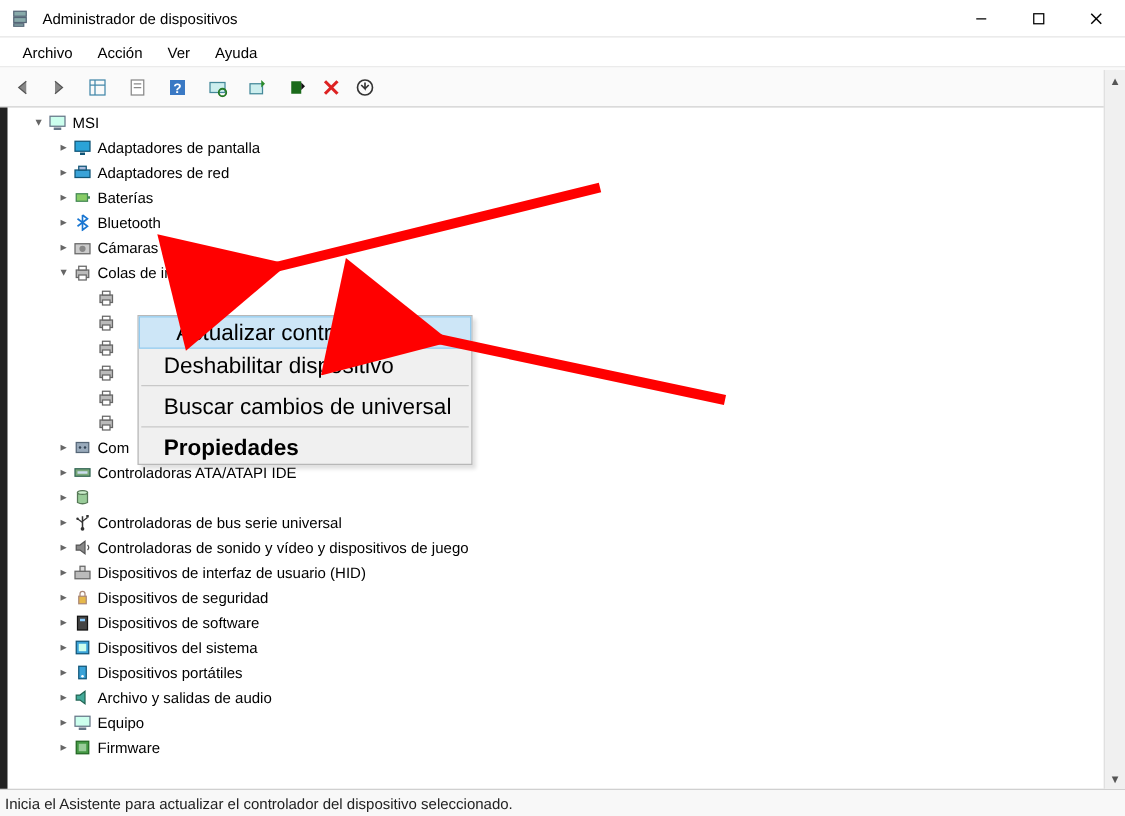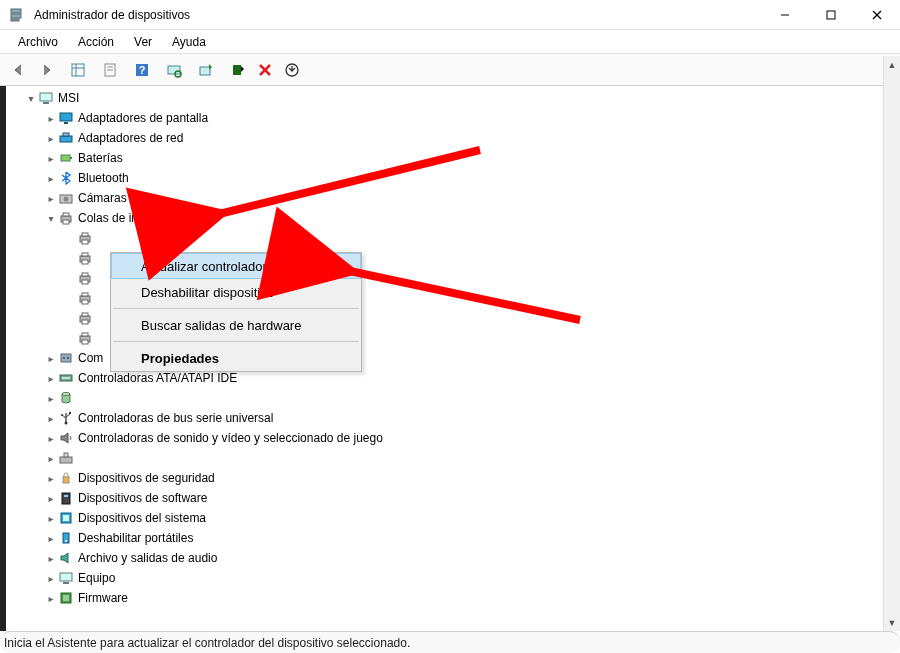--- a/index.html
+++ b/index.html
@@ -20,23 +20,23 @@
   .tree { flex: 1; overflow: auto; padding-top: 2px; position: relative; }
   .row { display: flex; align-items: center; height: 20px; white-space: nowrap; }
   .exp { width: 14px; display: flex; align-items: center; justify-content: center; color: #666; font-size: 10px; }
   .icon { width: 16px; height: 16px; display: flex; align-items: center; justify-content: center; margin-right: 4px; }
   .lbl {}
   .indent1 { padding-left: 18px; }
   .indent2 { padding-left: 38px; }
   .indent3 { padding-left: 58px; }
   .scroll-v { position: absolute; top: 56px; right: 0; bottom: 22px; width: 17px; background: #f0f0f0; border-left: 1px solid #e0e0e0; }
   .scroll-arrow { height: 17px; display: flex; align-items: center; justify-content: center; font-size: 9px; color: #555; }
-  .statusbar { height: 22px; border-top: 1px solid #d0d0d0; display: flex; align-items: center; padding-left: 4px; font-size: 12px; color: #222; background: #f8f8f8; border-radius: 10px; }
-  .ctxmenu { position: absolute; background: #f0f0f0; border: 1px solid #b8b8b8; box-shadow: 3px 3px 3px rgba(0,0,0,.12); font-size: 13px; }
-  .ctxitem { height: 26px; display: flex; align-items: center; padding: 0 16px 0 30px; min-width: 250px; }
+  .statusbar { height: 22px; border-top: 1px solid #d0d0d0; display: flex; align-items: center; padding-left: 4px; font-size: 12px; color: #222; background: #f8f8f8; }
+  .ctxmenu { position: absolute; background: #f0f0f0; border: 1px solid #b8b8b8; box-shadow: 3px 3px 3px rgba(0,0,0,.12); font-size: 18px; }
+  .ctxitem { height: 26px; display: flex; align-items: center; padding: 0 16px 0 20px; min-width: 250px; }
   .ctxitem.hover { background: #cde6f7; border: 1px solid #94cbee; padding: 0 15px 0 29px; }
   .ctxsep { height: 1px; background: #c8c8c8; margin: 3px 2px; }
   .ctxitem.bold { font-weight: bold; }
   .arrow-overlay { position: absolute; pointer-events: none; }
   .printer-row-icon { width:16px; height:16px; display:flex; align-items:center; margin-right:4px; }
 </style>
 </head>
 <body>
 
 <div class="window">
@@ -335,30 +335,31 @@
             <span class="lbl">Controladoras de bus serie universal</span>
           </div>
           <div class="row indent2">
             <span class="exp">▸</span>
             <span class="icon">
               <svg width="14" height="14">
                 <path d="M2 5 H5 L9 2 V12 L5 9 H2 Z" fill="#888" stroke="#555"></path>
                 <path d="M11 5 Q13 7 11 9" fill="none" stroke="#555"></path>
               </svg>
             </span>
-            <span class="lbl">Controladoras de sonido y vídeo y seleccionado de juego</span>
+            <span class="lbl">Controladoras de sonido y vídeo y dispositivos de juego</span>
           </div>
           <div class="row indent2">
             <span class="exp">▸</span>
             <span class="icon">
               <svg width="14" height="14">
                 <rect x="1" y="6" width="12" height="6" fill="#bbb" stroke="#666"></rect>
                 <rect x="5" y="2" width="4" height="4" fill="#ddd" stroke="#666"></rect>
               </svg>
             </span>
+            <span class="lbl">Dispositivos de interfaz de usuario (HID)</span>
           </div>
           <div class="row indent2">
             <span class="exp">▸</span>
             <span class="icon">
               <svg width="14" height="14">
                 <rect x="4" y="6" width="6" height="6" fill="#e6b84a" stroke="#a87"></rect>
                 <path d="M5 6 V4 a2 2 0 0 1 4 0 V6" fill="none" stroke="#a87"></path>
               </svg>
             </span>
             <span class="lbl">Dispositivos de seguridad</span>
@@ -384,21 +385,21 @@
             <span class="lbl">Dispositivos del sistema</span>
           </div>
           <div class="row indent2">
             <span class="exp">▸</span>
             <span class="icon">
               <svg width="14" height="14">
                 <rect x="4" y="2" width="6" height="10" fill="#3aa3d8" stroke="#157"></rect>
                 <circle cx="7" cy="10" r="1" fill="#fff"></circle>
               </svg>
             </span>
-            <span class="lbl">Deshabilitar portátiles</span>
+            <span class="lbl">Dispositivos portátiles</span>
           </div>
           <div class="row indent2">
             <span class="exp">▸</span>
             <span class="icon">
               <svg width="14" height="14">
                 <path d="M2 5 H5 L9 2 V12 L5 9 H2 Z" fill="#4a9" stroke="#265"></path>
               </svg>
             </span>
             <span class="lbl">Archivo y salidas de audio</span>
           </div>
@@ -439,21 +440,21 @@
 
   <div class="ctxmenu" style="left:110px; top:252px;">
     <div class="ctxitem hover">
         <span>Actualizar controlador</span>
       </div>
     <div class="ctxitem">
         <span>Deshabilitar dispositivo</span>
       </div>
     <div class="ctxsep"></div>
     <div class="ctxitem">
-        <span>Buscar salidas de hardware</span>
+        <span>Buscar cambios de universal</span>
       </div>
     <div class="ctxsep"></div>
     <div class="ctxitem bold">
         <span>Propiedades</span>
       </div>
   </div>
 
   <svg class="arrow-overlay" style="left:0;top:0;" width="900" height="653">
     <defs>
       <marker id="ah" markerWidth="14" markerHeight="12" refX="2" refY="6" orient="auto">

